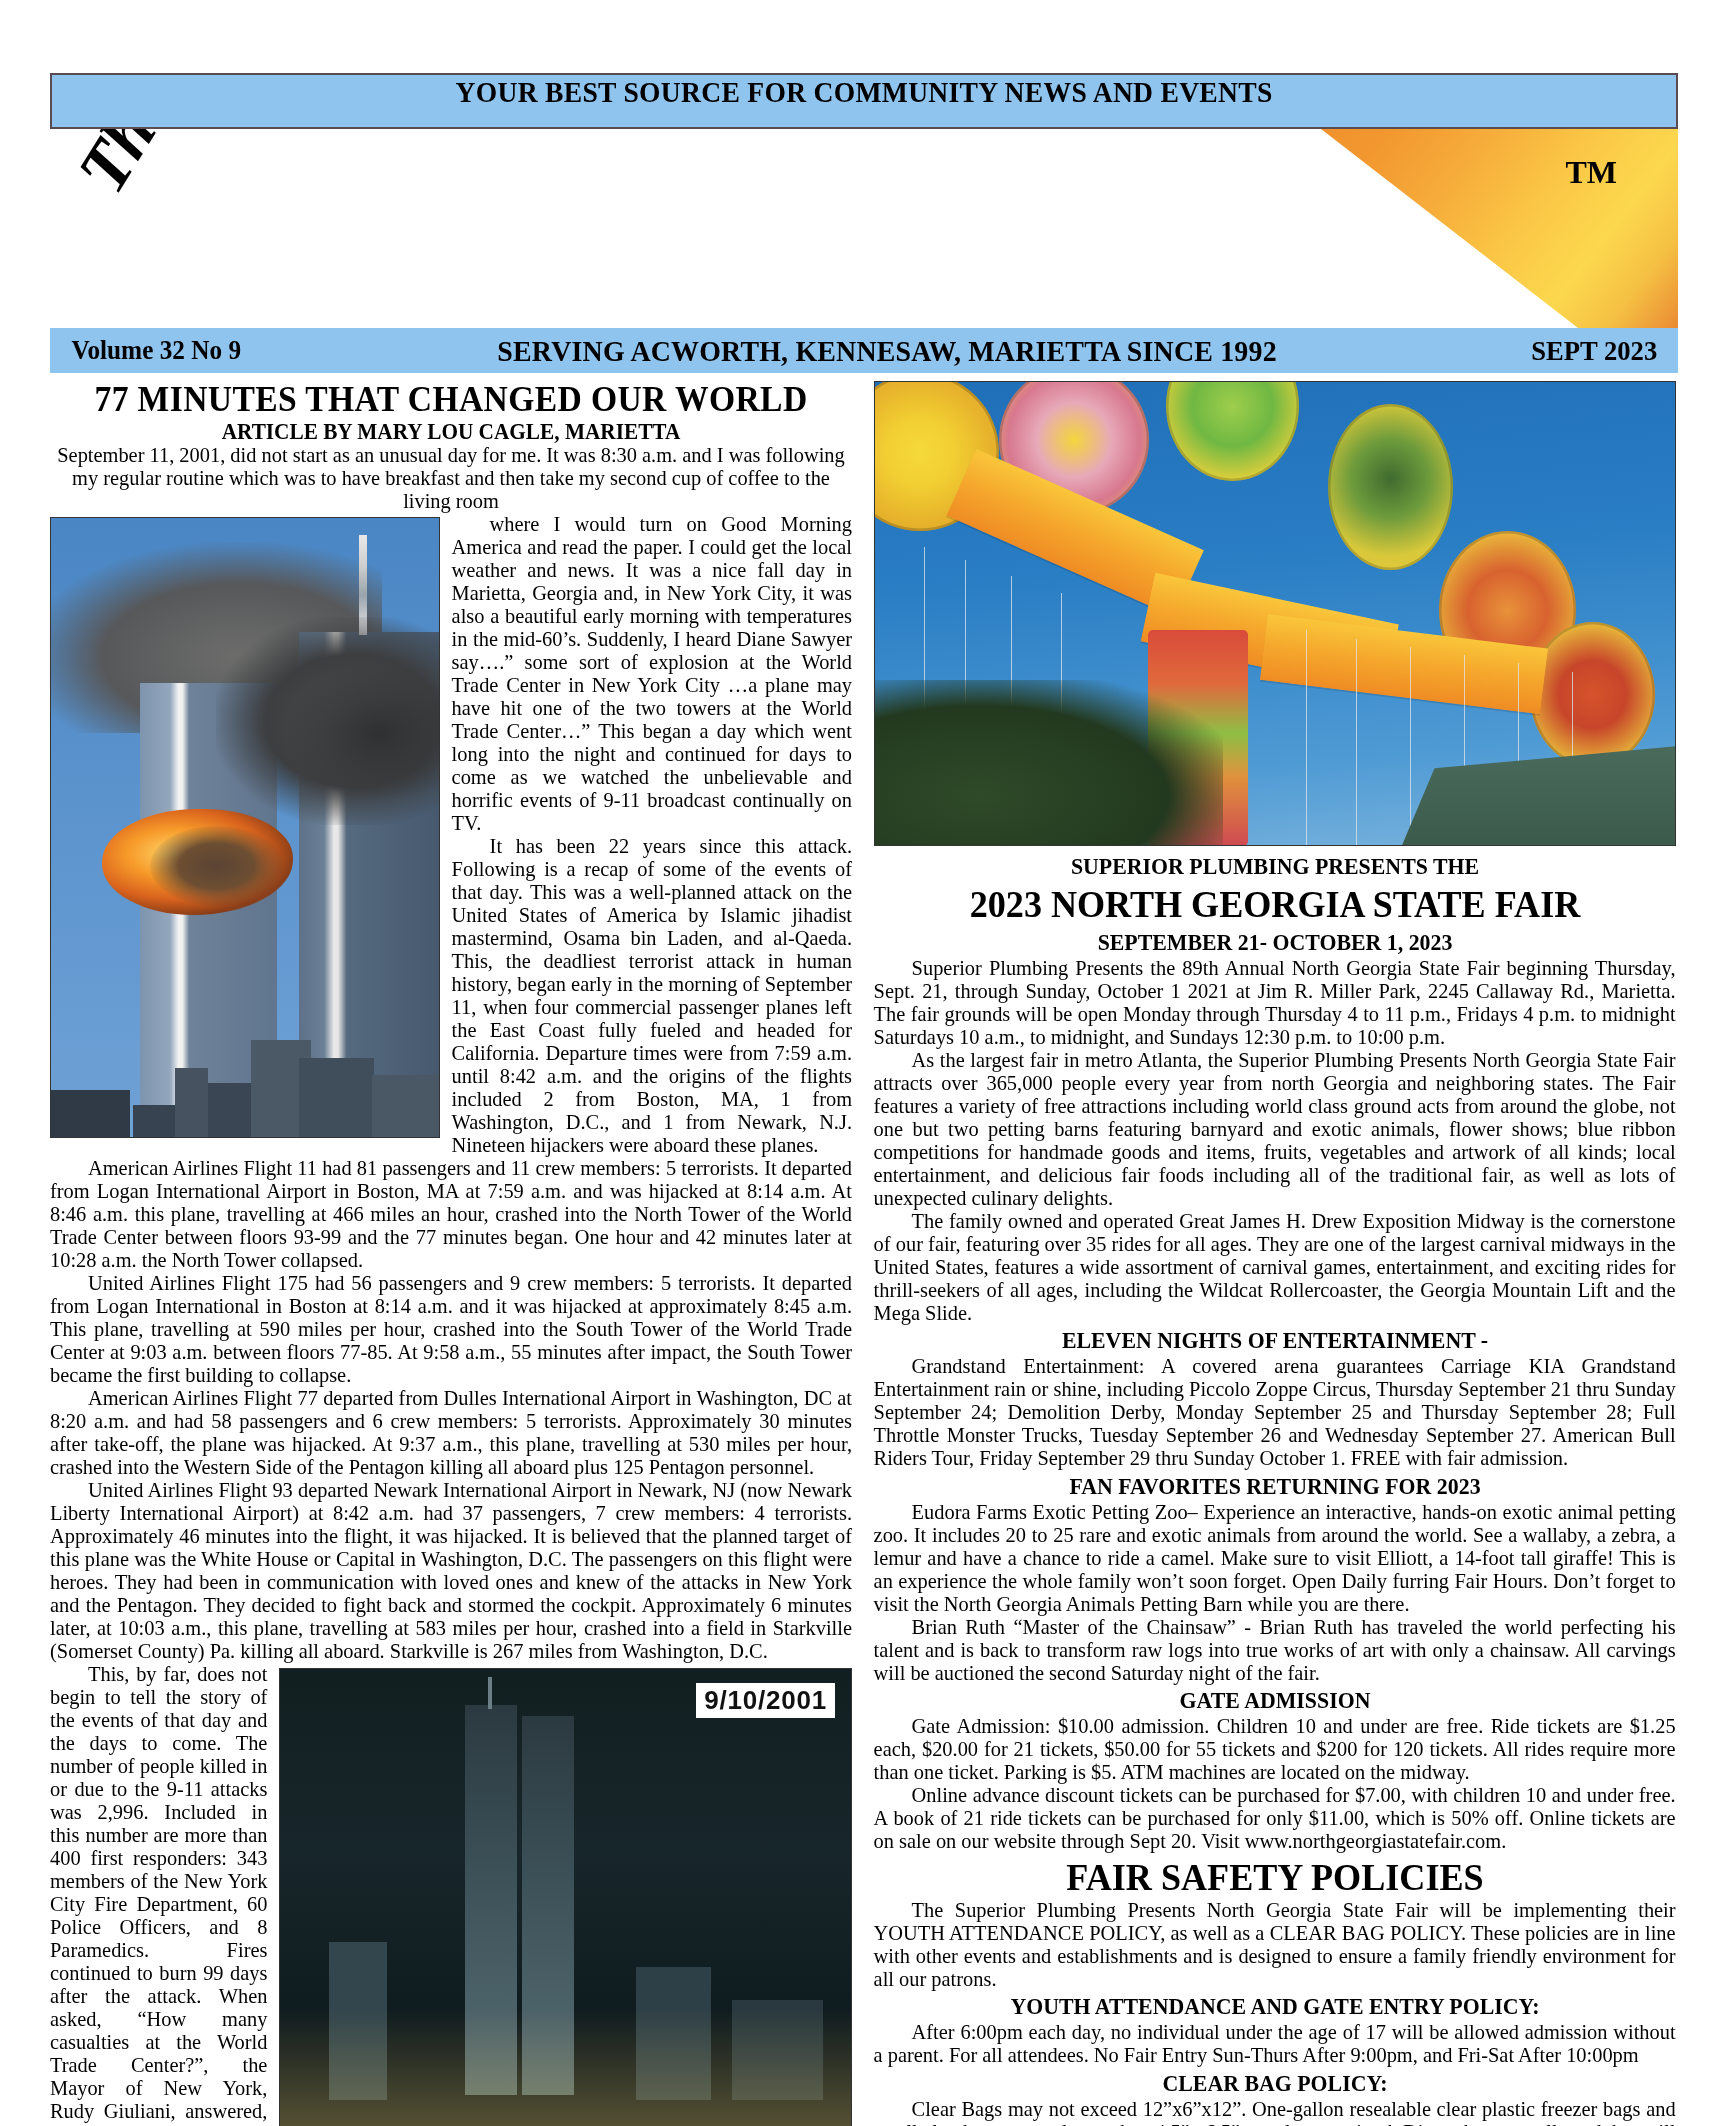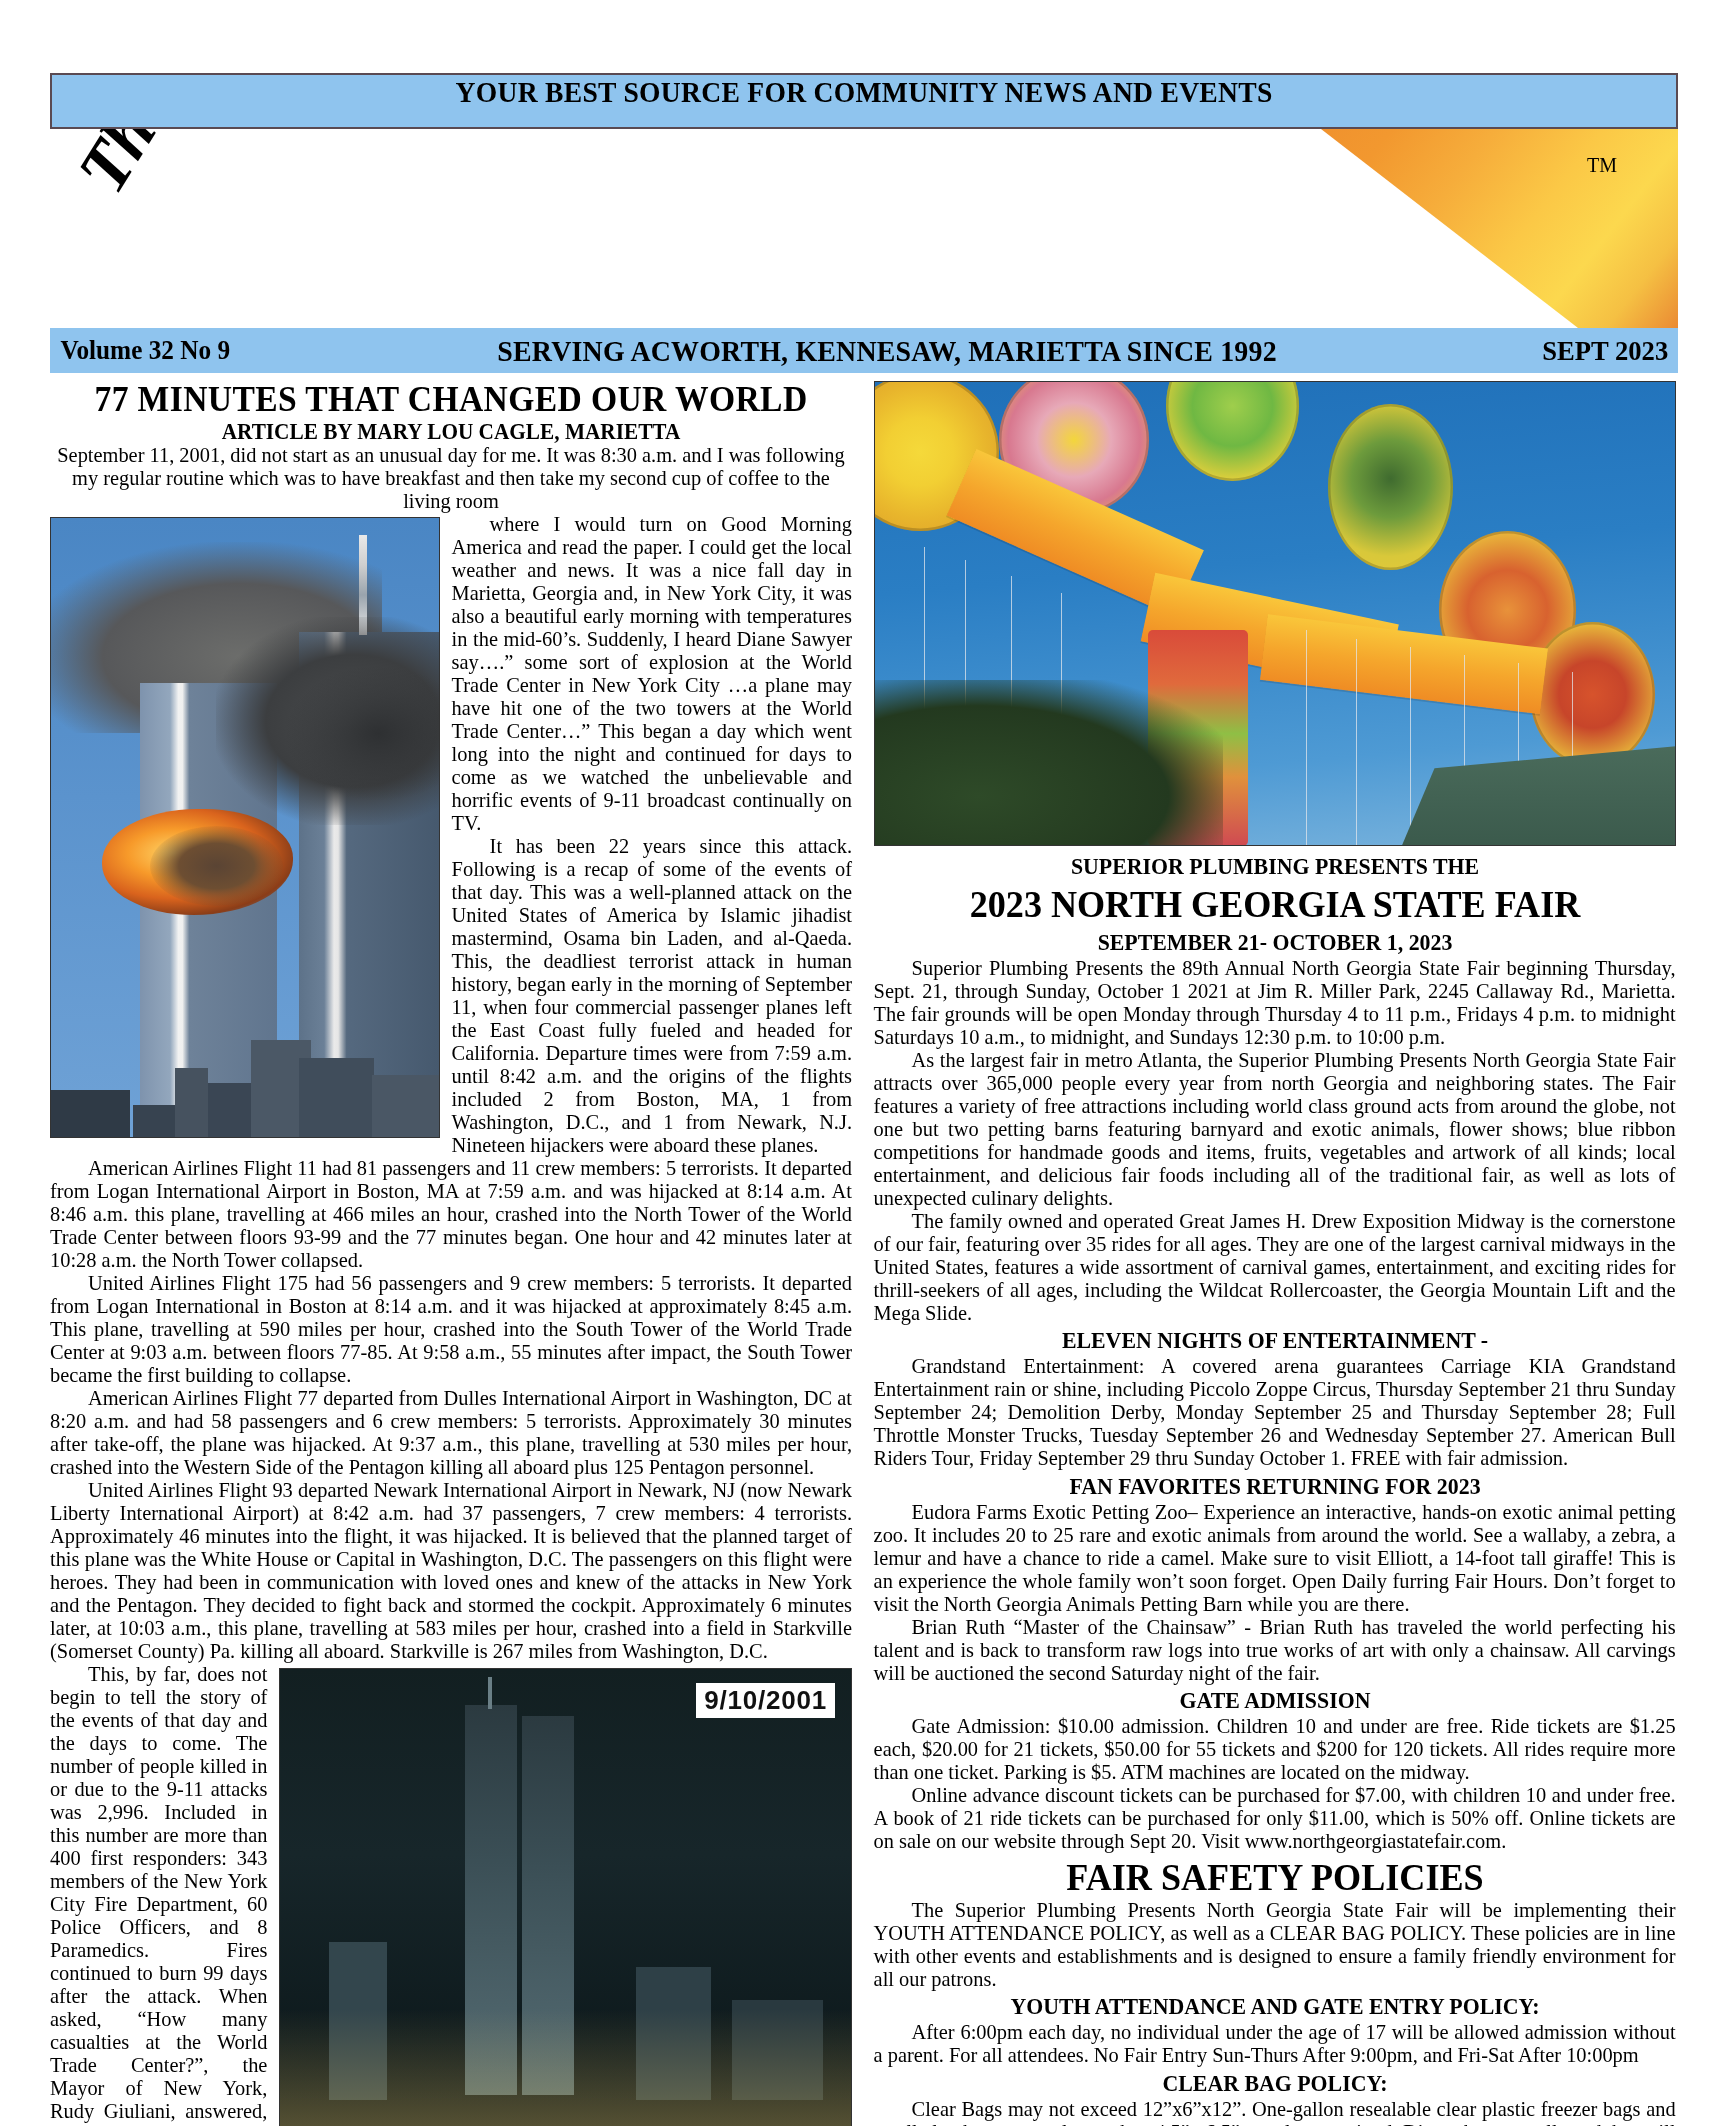--- a/index.html
+++ b/index.html
@@ -79,32 +79,32 @@
     font-size: 208px;
     line-height: 208px;
     letter-spacing: -3.3px;
     white-space: nowrap;
   }
   .tm {
     position: absolute;
     right: 61px;
     top: 25px;
     font-family: "Liberation Serif", serif;
-    font-weight: normal;
-    font-size: 20px;
+    font-weight: bold;
+    font-size: 32px;
   }
 
   
   .volume-bar {
     height: 45px;
     background: #8fc4ee;
     display: flex;
     align-items: center;
     justify-content: space-between;
-    padding: 0 6px;
+    padding: 0 17px;
     box-sizing: border-box;
   }
   .volume-bar span {
     font-family: "Liberation Serif", serif;
     font-weight: bold;
     white-space: nowrap;
   }
   .vol-left { font-size: 26.6px; transform: scaleX(0.95); }
   .vol-center { font-size: 30px; transform: scaleX(0.93); letter-spacing: 0.2px; }
   .vol-right { font-size: 28px; transform: scaleX(0.95); }

